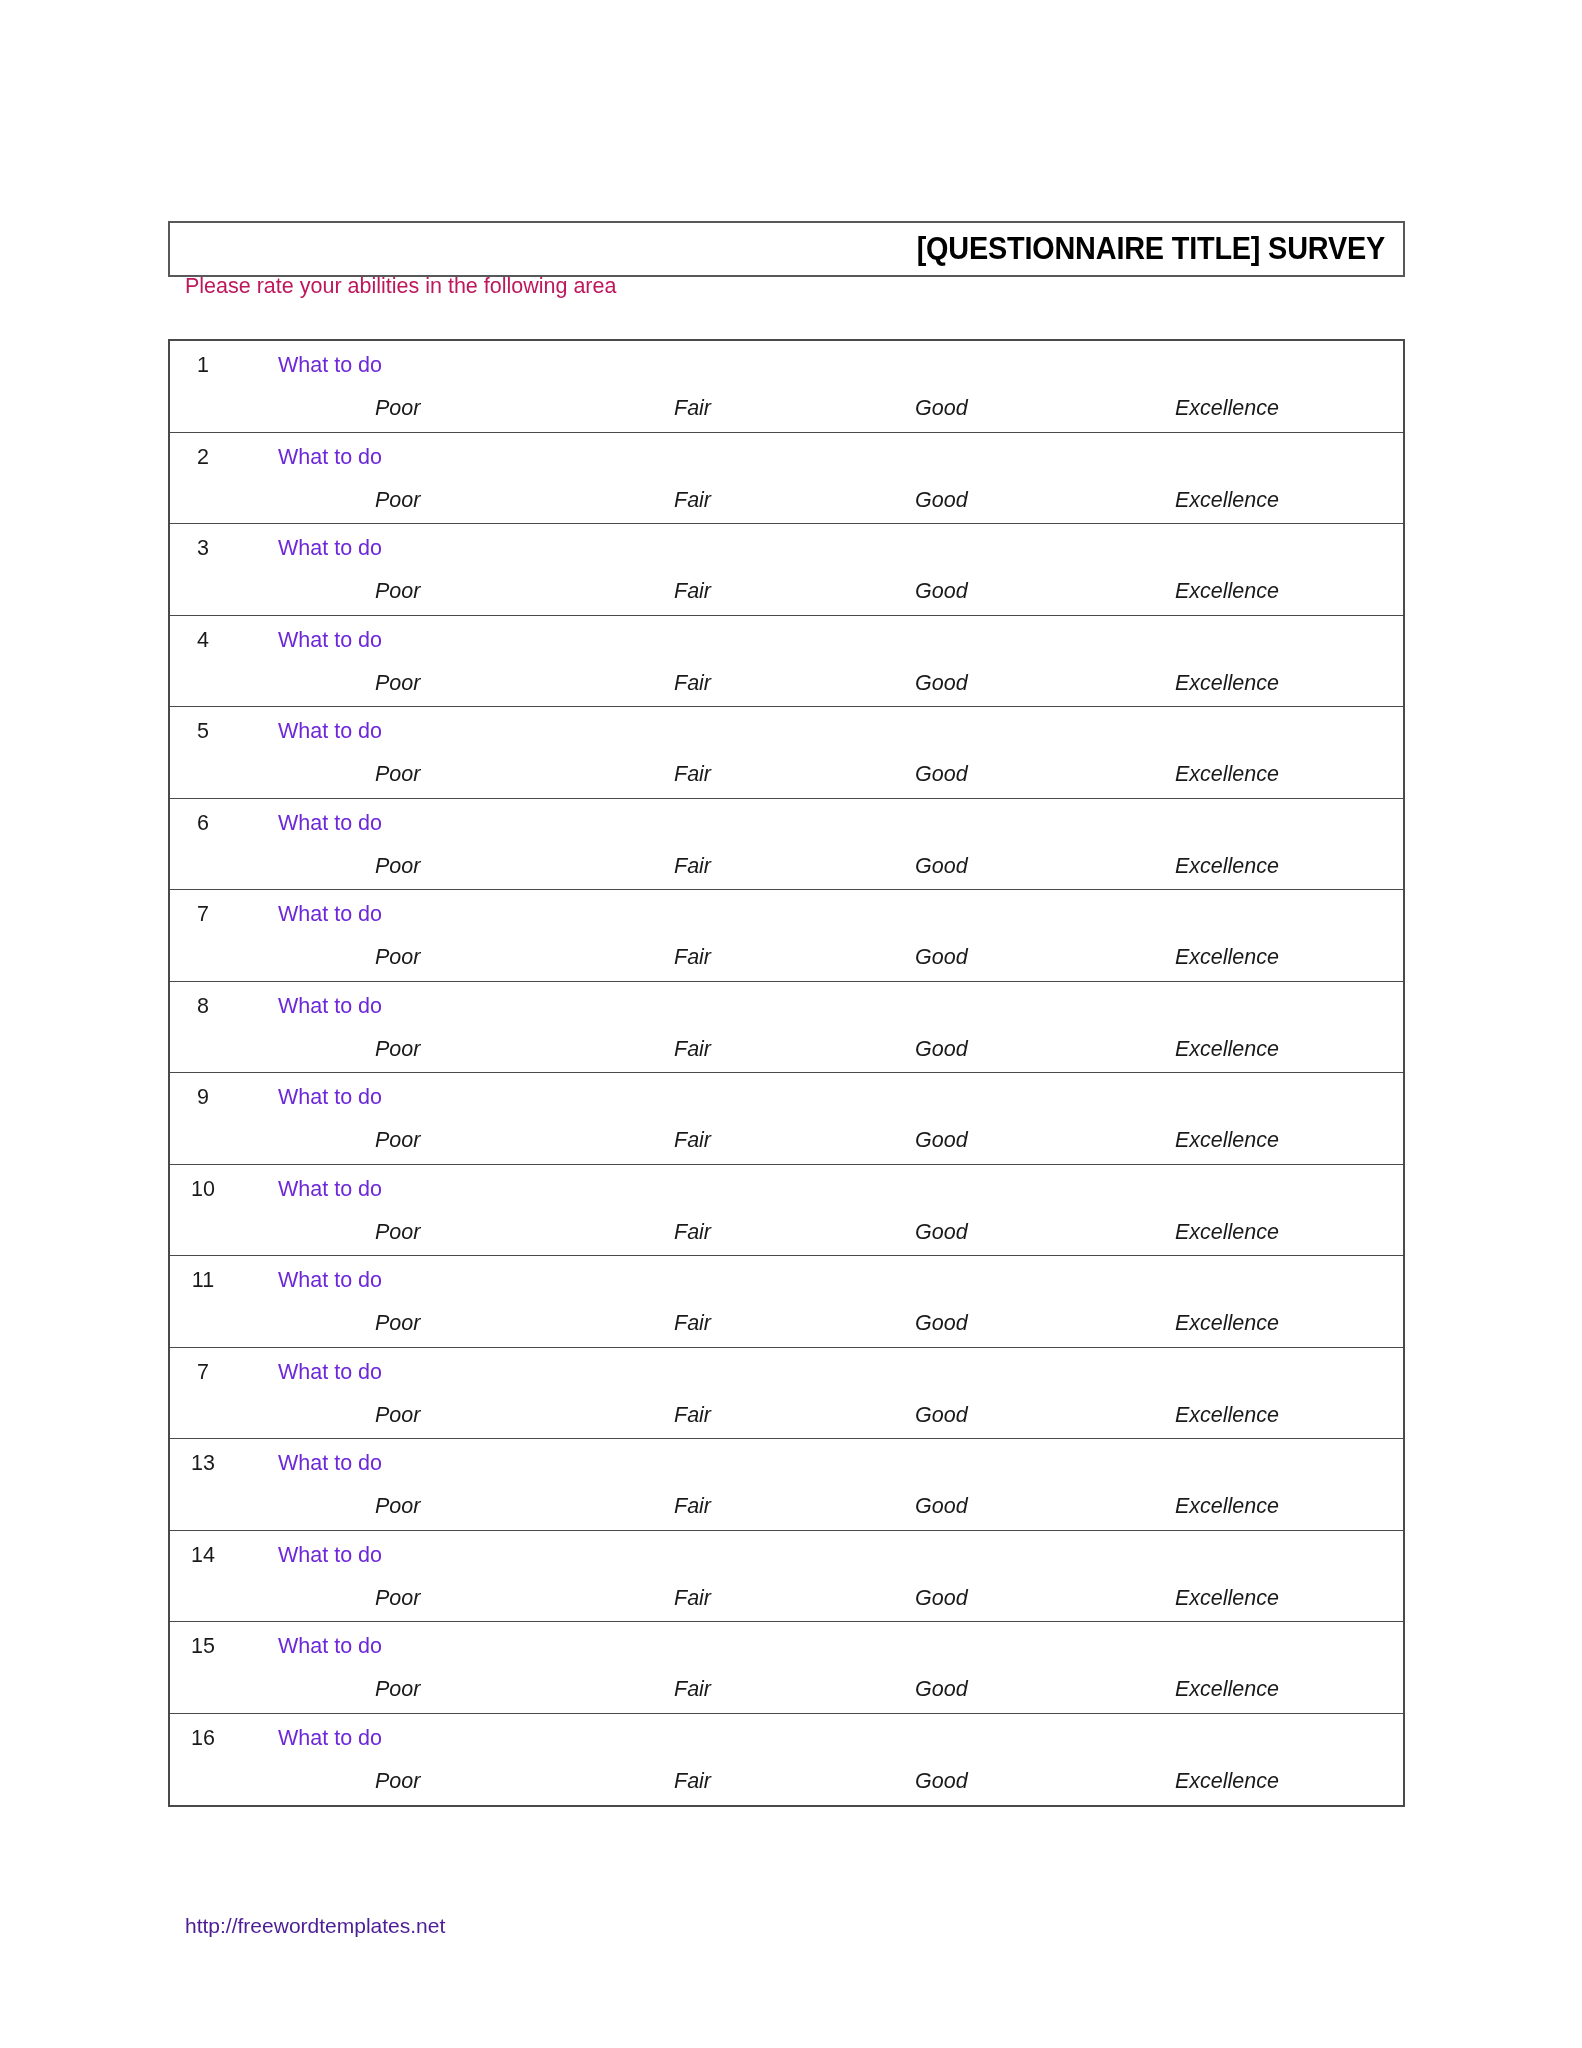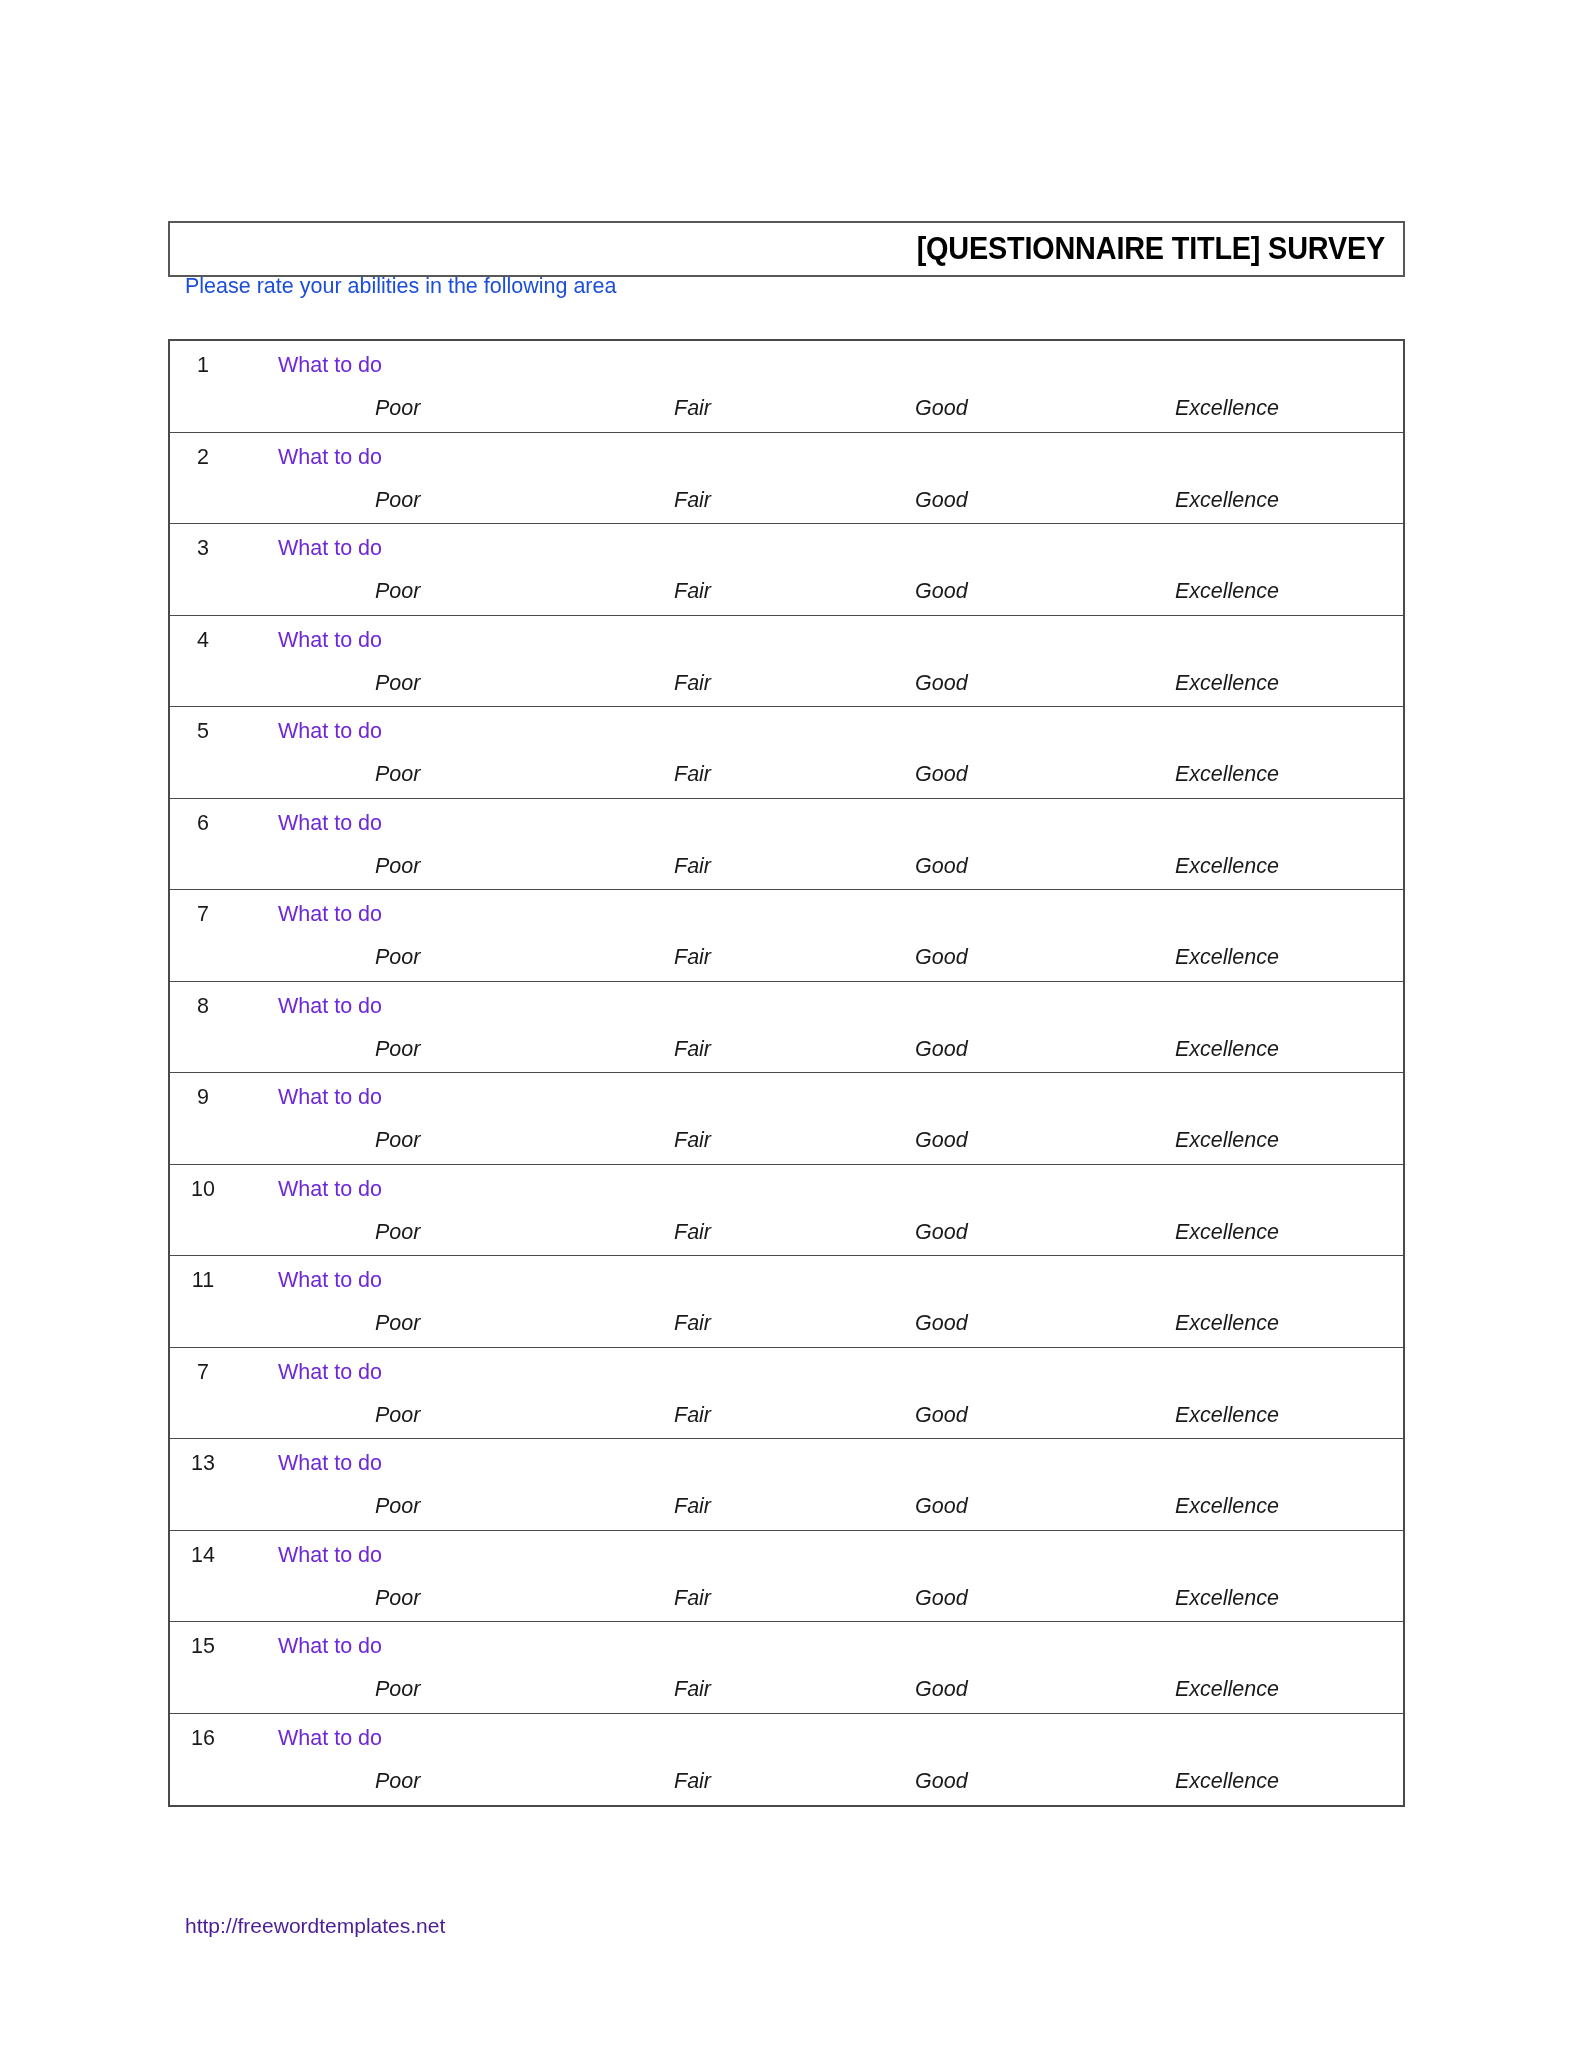--- a/index.html
+++ b/index.html
@@ -47,21 +47,21 @@
     transform-origin: center center;
     white-space: nowrap;
   }
 
   
   .instruction {
     position: absolute;
     left: 185px;
     top: 274px;
     font-size: 21.5px;
-    color: #1d4ed8;
+    color: #be185d;
     white-space: nowrap;
   }
 
   
   .survey-table {
     position: absolute;
     left: 168px;
     top: 339px;
     width: 1237px;
     box-sizing: border-box;

